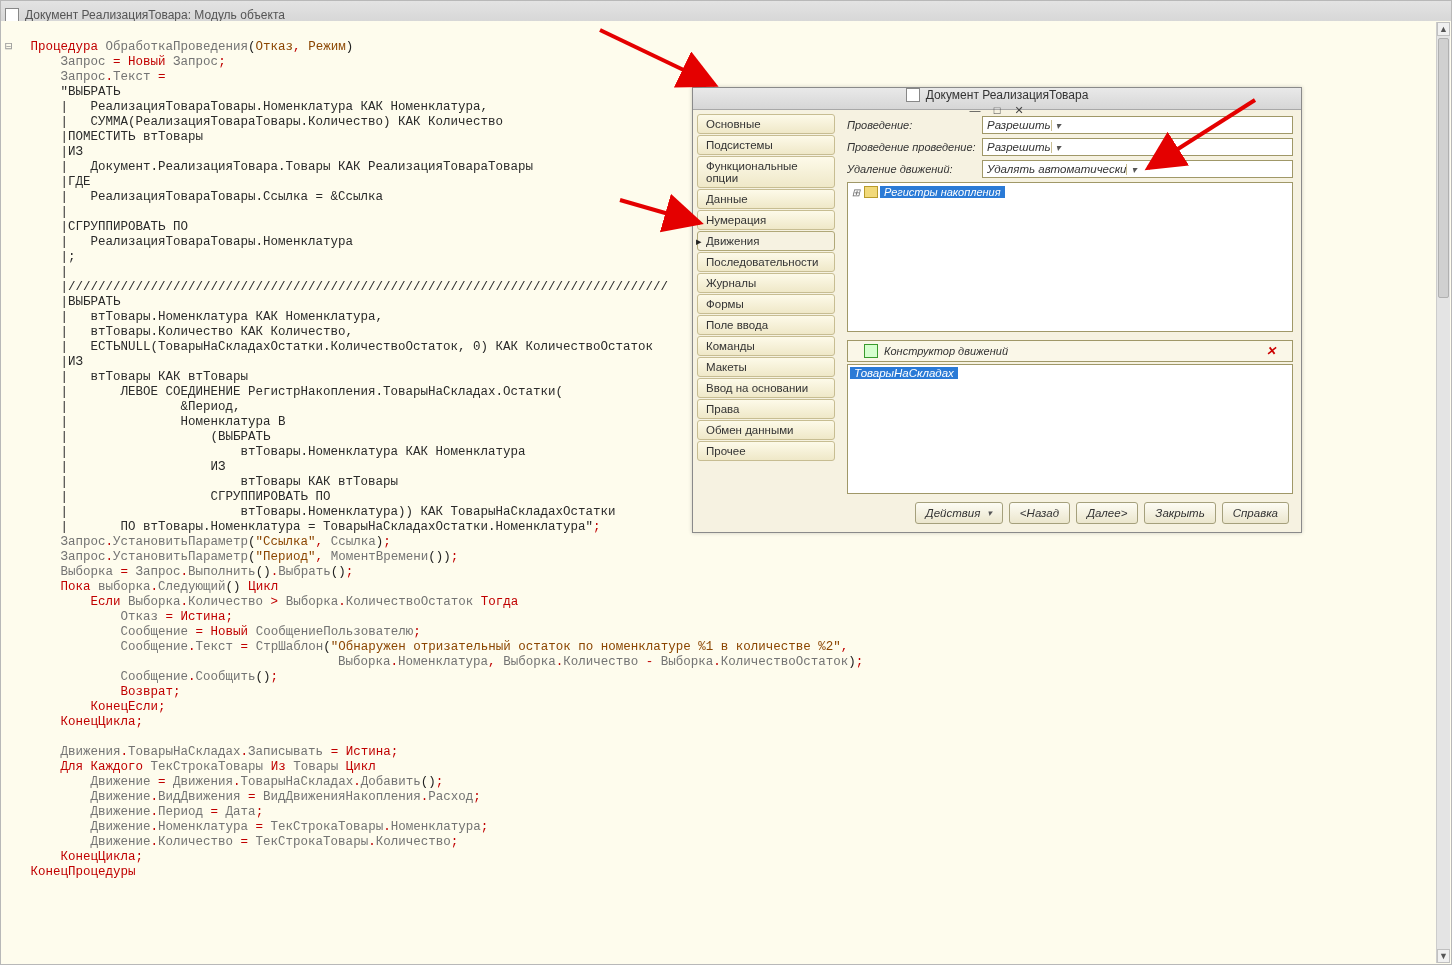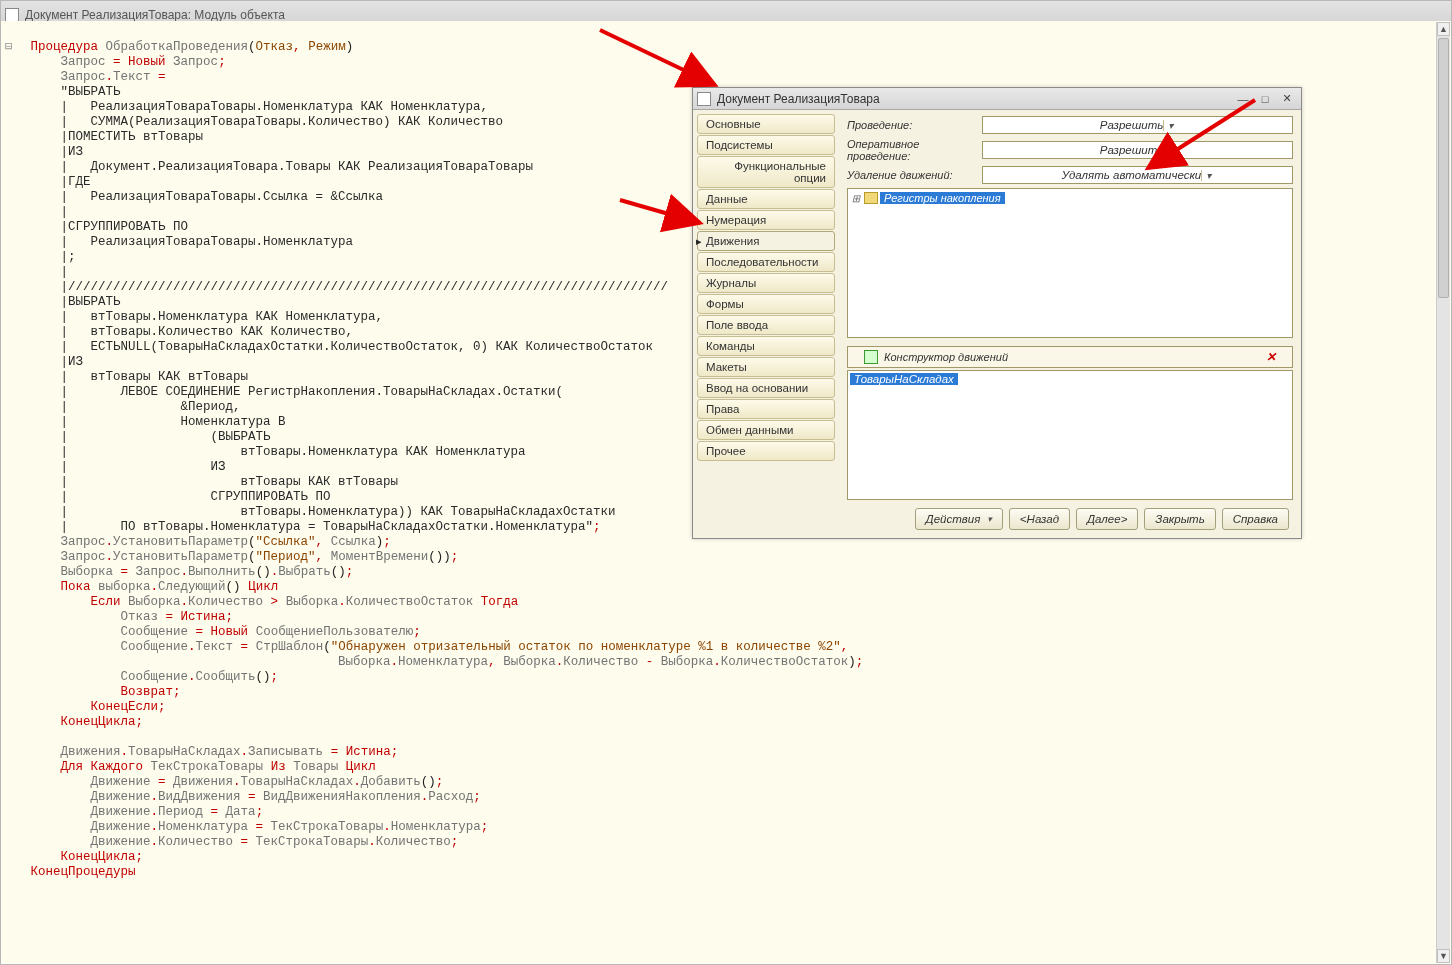--- a/index.html
+++ b/index.html
@@ -71,36 +71,36 @@
   .doc-titlebar {
     height: 22px;
     background: linear-gradient(#e9e9e9, #d6d6d6);
     display:flex;
     align-items:center;
     justify-content: space-between;
     padding: 0 4px;
     border-bottom: 1px solid #a8a8a8;
     font-size: 12px;
     color: #333;
+    flex-direction: column;
   }
   .doc-titlebar .left { display:flex; align-items:center; gap:6px;}
   .doc-titlebar .ctrls { display:flex; gap:2px;}
   .win-btn {
     width: 20px; height: 16px;
     display:flex; align-items:center; justify-content:center;
     color:#444; font-size:11px;
     cursor:pointer;
   }
   .doc-body { display:flex; }
 
   
   .side-tabs {
     width: 146px;
     padding: 4px;
-    text-align: right;
   }
   .side-tab {
     border: 1px solid #c7bd92;
     background: linear-gradient(#fdfae9, #efe8c8);
     border-radius: 3px;
     padding: 3px 8px;
     margin-bottom: 1px;
     font-size: 11.5px;
     color: #333;
     cursor:pointer;
@@ -122,21 +122,21 @@
     padding: 6px 8px 0 8px;
     display:flex; flex-direction:column;font-style:italic;
   }
   .prop-row { display:flex; align-items:center; margin-bottom:4px; }
   .prop-row label { width: 135px; color:#333; }
   .prop-row .combo {
     flex:1;
     border:1px solid #a09868;
     background:#fff;
     height:18px;
-    display:flex; align-items:center; justify-content:center;
+    display:flex; align-items:center; justify-content:flex-start;
     padding:0 2px 0 4px;
     font-size:11.5px;
   }
   .combo .chev {
     width:14px; text-align:center; color:#555; font-size:10px;
     border-left:1px solid #c7bd92;
   }
   .tree-box {
     border:1px solid #a09868;
     background:#fff;
@@ -323,21 +323,21 @@
 
     <div class="right-panel">
       <div class="prop-row">
         <label>Проведение:</label>
         <div class="combo">
           <span>Разрешить</span>
           <span class="chev">▾</span>
         </div>
       </div>
       <div class="prop-row">
-        <label>Оперативное проведение:</label>
+        <label>Проведение проведение:</label>
         <div class="combo">
           <span>Разрешить</span>
           <span class="chev">▾</span>
         </div>
       </div>
       <div class="prop-row">
         <label>Удаление движений:</label>
         <div class="combo">
           <span>Удалять автоматически</span>
           <span class="chev">▾</span>

